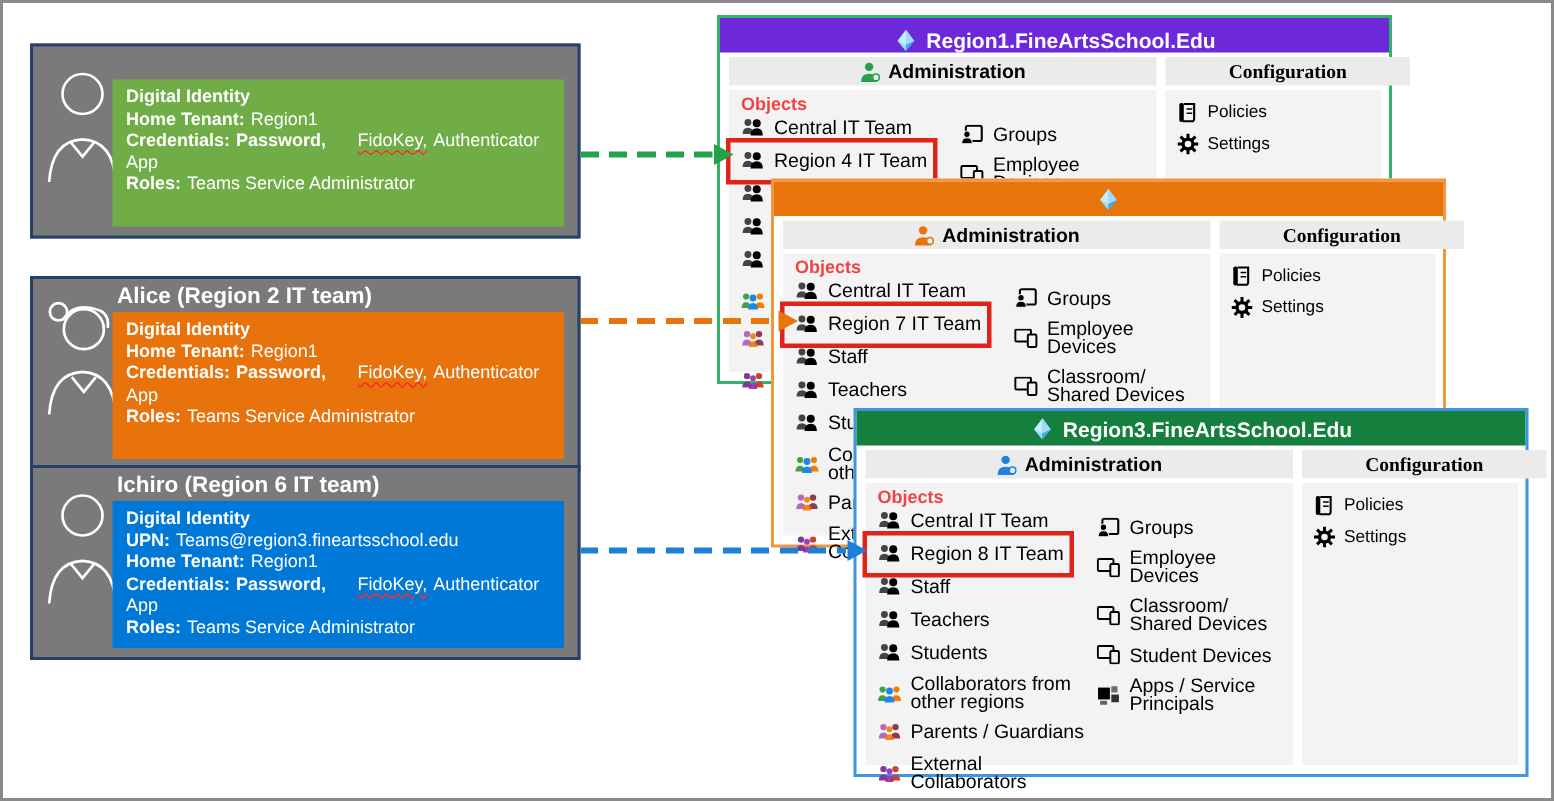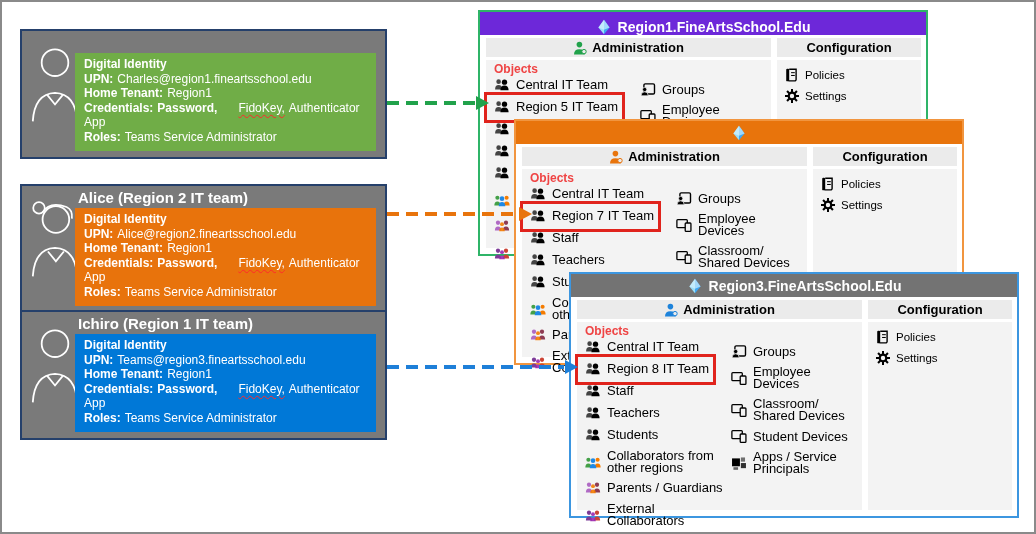--- a/index.html
+++ b/index.html
@@ -21,26 +21,26 @@
 
   
   .tenant-card{position:absolute;width:450px;height:246px;background:#fff;box-sizing:border-box;border:2px solid;}
   .t1{left:476px;top:8px;z-index:1;border-color:#2FB468;}
   .t2{left:512px;top:117px;z-index:2;border-color:#F1953F;}
   .t3{left:567px;top:270px;z-index:3;border-color:#3C96E0;}
   .tenant-title{position:absolute;left:0;top:0;right:0;height:23px;display:flex;align-items:center;justify-content:center;
     gap:6px;color:#fff;font-weight:bold;font-size:14px;}
   .t1 .tenant-title{background:#6d28d9;align-items:flex-end;}
   .t2 .tenant-title{background:#E8740C;}
-  .t3 .tenant-title{background:#737373;}
+  .t3 .tenant-title{background:#15803d;}
   .diamond{width:16px;height:16px;}
   .panel-header{position:absolute;top:26px;height:19px;background:#EBEBEB;display:flex;align-items:center;
     justify-content:center;gap:5px;font-weight:bold;font-size:13px;color:#000;}
   .admin-h{left:6px;width:285px;}
-  .config-h{left:297px;width:144px;}
+  .config-h{left:297px;width:163px;font-family:Liberation Serif, serif;}
   .panel{position:absolute;top:48px;height:188px;background:#F3F3F3;}
   .admin-p{left:6px;width:285px;}
   .config-p{left:297px;width:144px;}
   .objects-label{position:absolute;left:14px;top:50px;font-size:12px;font-weight:bold;color:#ef4444;z-index:1;}
   .col-left{position:absolute;left:14px;top:66px;width:142px;z-index:1;}
   .col-right{position:absolute;left:160px;top:71px;width:118px;z-index:1;}
   .config-col{position:absolute;left:305px;top:56px;width:130px;z-index:1;}
   .obj-row{display:flex;align-items:center;gap:6px;margin-bottom:8px;font-size:13px;line-height:12px;color:#000;}
   .col-left .obj-row{margin-bottom:9px;}
   .col-left .obj-row.two{margin-bottom:7px;}
@@ -183,46 +183,44 @@
 </svg>
 
 <div id="canvas">
 
   <div class="person-card pc1">
     <svg class="avatar">
         <use href="#i-avatar-male"></use>
       </svg>
     <div class="person-info bx-green">
       <div class="pi-line pi-b">Digital Identity</div>
-      <div class="pi-line"><span class="pi-b">UPN:</span><span>Charles@region1.fineartsschool.edu</span></div>
       <div class="pi-line"><span class="pi-b">Home Tenant:</span><span>Region1</span></div>
       <div class="pi-line"><span class="pi-b">Credentials:</span><span class="cred-pre">Password,</span><span class="squiggle">FidoKey,</span><span>Authenticator App</span></div>
       <div class="pi-line"><span class="pi-b">Roles:</span><span>Teams Service Administrator</span></div>
     </div>
   </div>
 
   <div class="person-card pc2">
     <svg class="avatar">
         <use href="#i-avatar-female"></use>
       </svg>
     <div class="person-name">Alice (Region 2 IT team)</div>
     <div class="person-info bx-orange">
       <div class="pi-line pi-b">Digital Identity</div>
-      <div class="pi-line"><span class="pi-b">UPN:</span><span>Alice@region2.fineartsschool.edu</span></div>
       <div class="pi-line"><span class="pi-b">Home Tenant:</span><span>Region1</span></div>
       <div class="pi-line"><span class="pi-b">Credentials:</span><span class="cred-pre">Password,</span><span class="squiggle">FidoKey,</span><span>Authenticator App</span></div>
       <div class="pi-line"><span class="pi-b">Roles:</span><span>Teams Service Administrator</span></div>
     </div>
   </div>
 
   <div class="person-card pc3">
     <svg class="avatar">
         <use href="#i-avatar-male"></use>
       </svg>
-    <div class="person-name">Ichiro (Region 1 IT team)</div>
+    <div class="person-name">Ichiro (Region 6 IT team)</div>
     <div class="person-info bx-blue">
       <div class="pi-line pi-b">Digital Identity</div>
       <div class="pi-line"><span class="pi-b">UPN:</span><span>Teams@region3.fineartsschool.edu</span></div>
       <div class="pi-line"><span class="pi-b">Home Tenant:</span><span>Region1</span></div>
       <div class="pi-line"><span class="pi-b">Credentials:</span><span class="cred-pre">Password,</span><span class="squiggle">FidoKey,</span><span>Authenticator App</span></div>
       <div class="pi-line"><span class="pi-b">Roles:</span><span>Teams Service Administrator</span></div>
     </div>
   </div>
 
   <div class="tenant-card t1">
@@ -248,21 +246,21 @@
       <div class="obj-row">
           <svg class="ic">
             <use href="#i-people"></use>
           </svg>
           <span>Central IT Team</span>
         </div>
       <div class="obj-row">
           <svg class="ic">
             <use href="#i-people"></use>
           </svg>
-          <span>Region 5 IT Team</span>
+          <span>Region 4 IT Team</span>
         </div>
       <div class="obj-row">
           <svg class="ic">
             <use href="#i-people"></use>
           </svg>
           <span>Staff</span>
         </div>
       <div class="obj-row">
           <svg class="ic">
             <use href="#i-people"></use>

